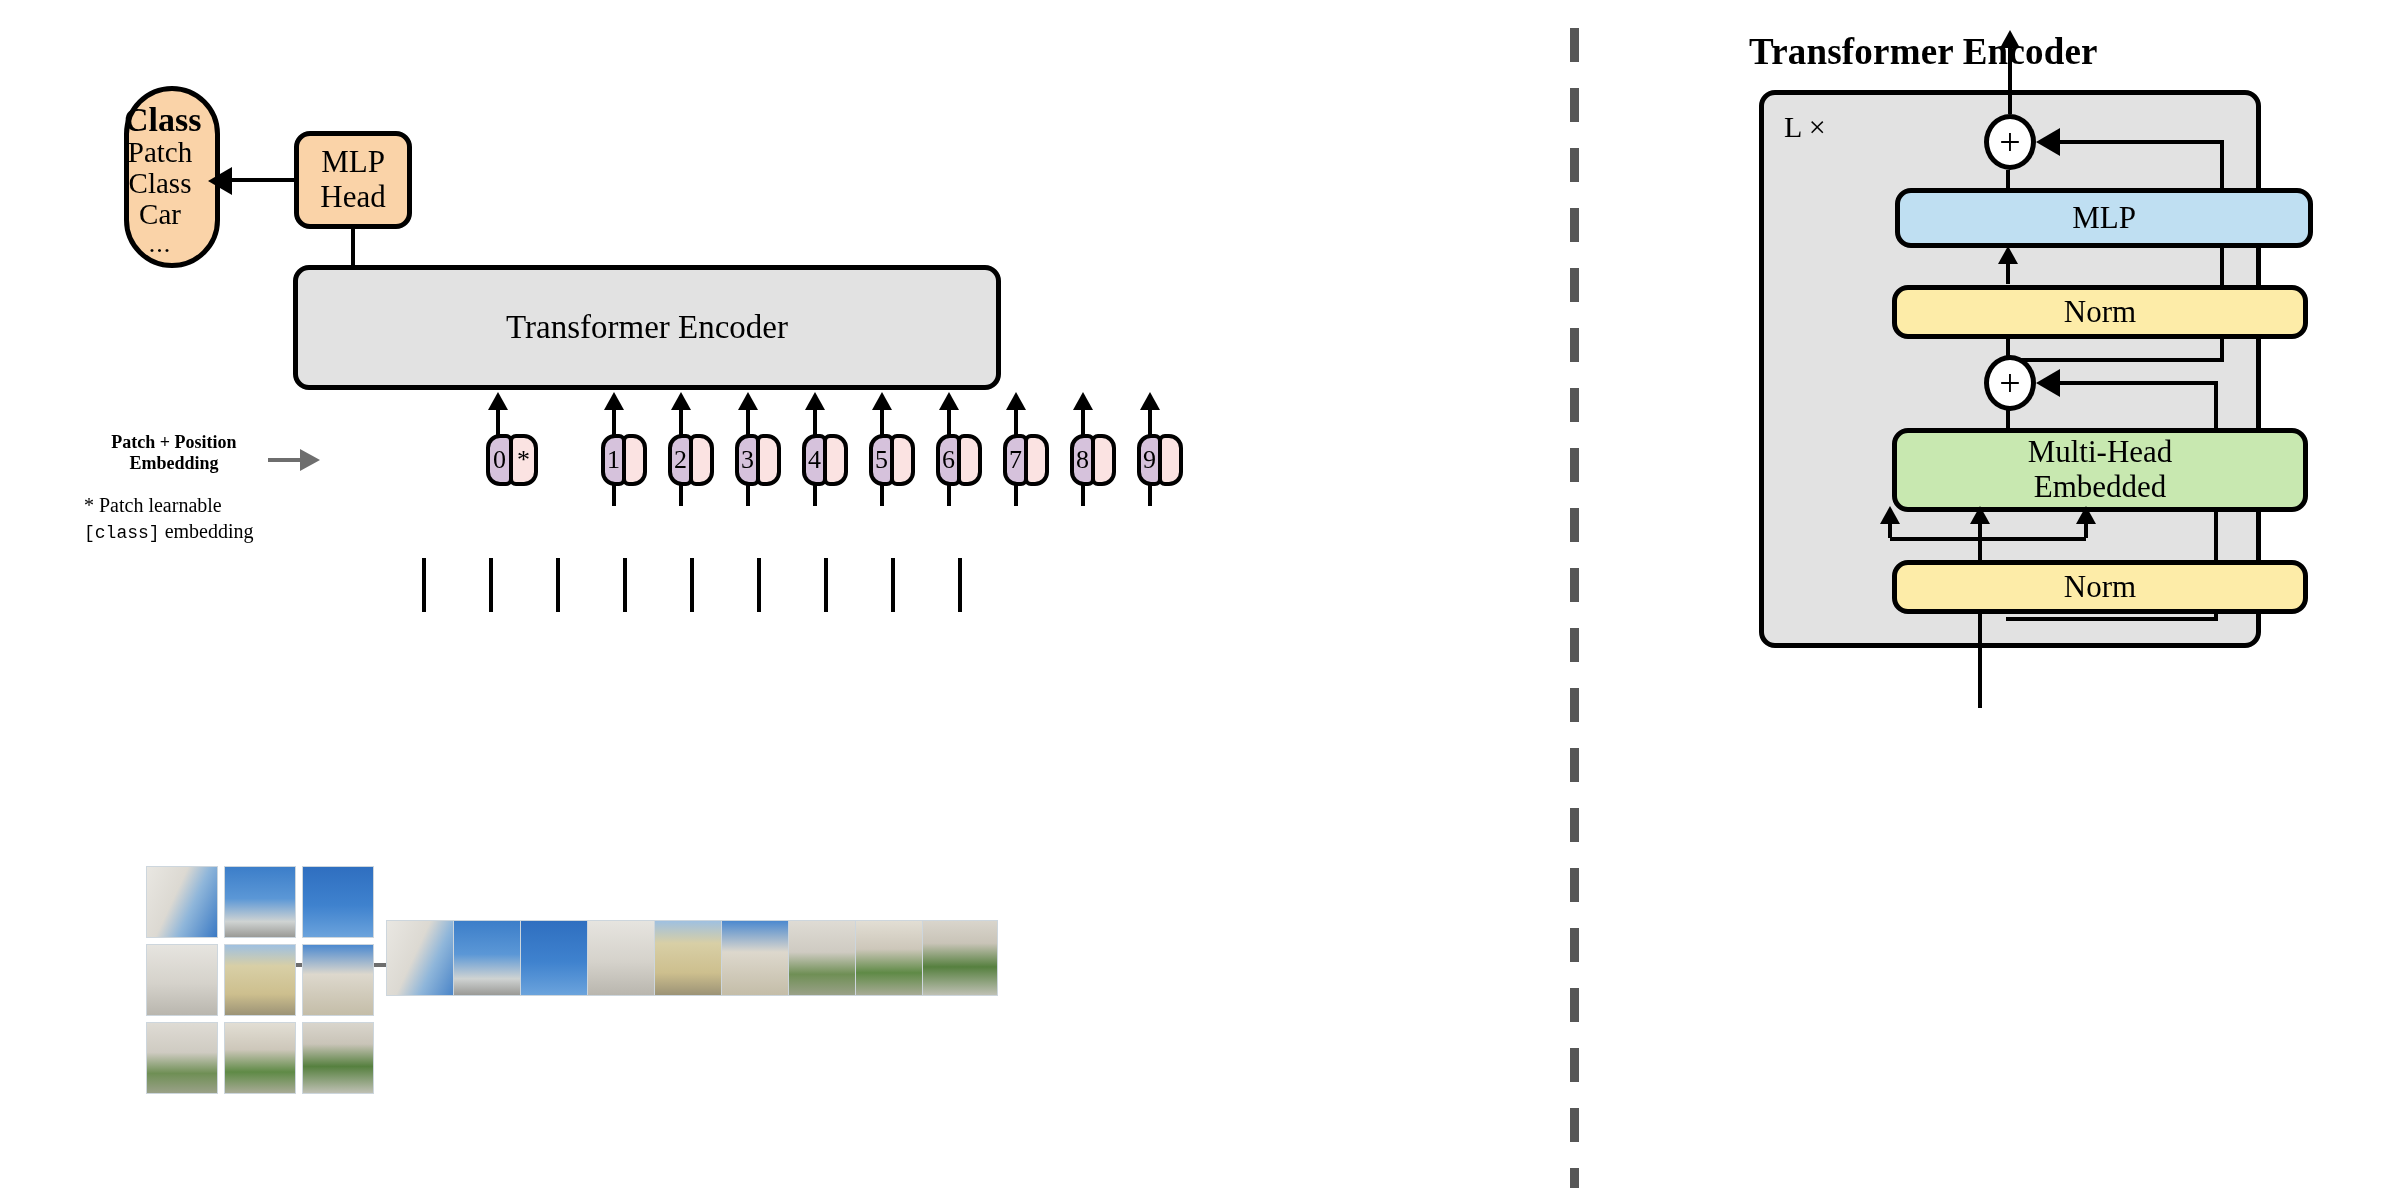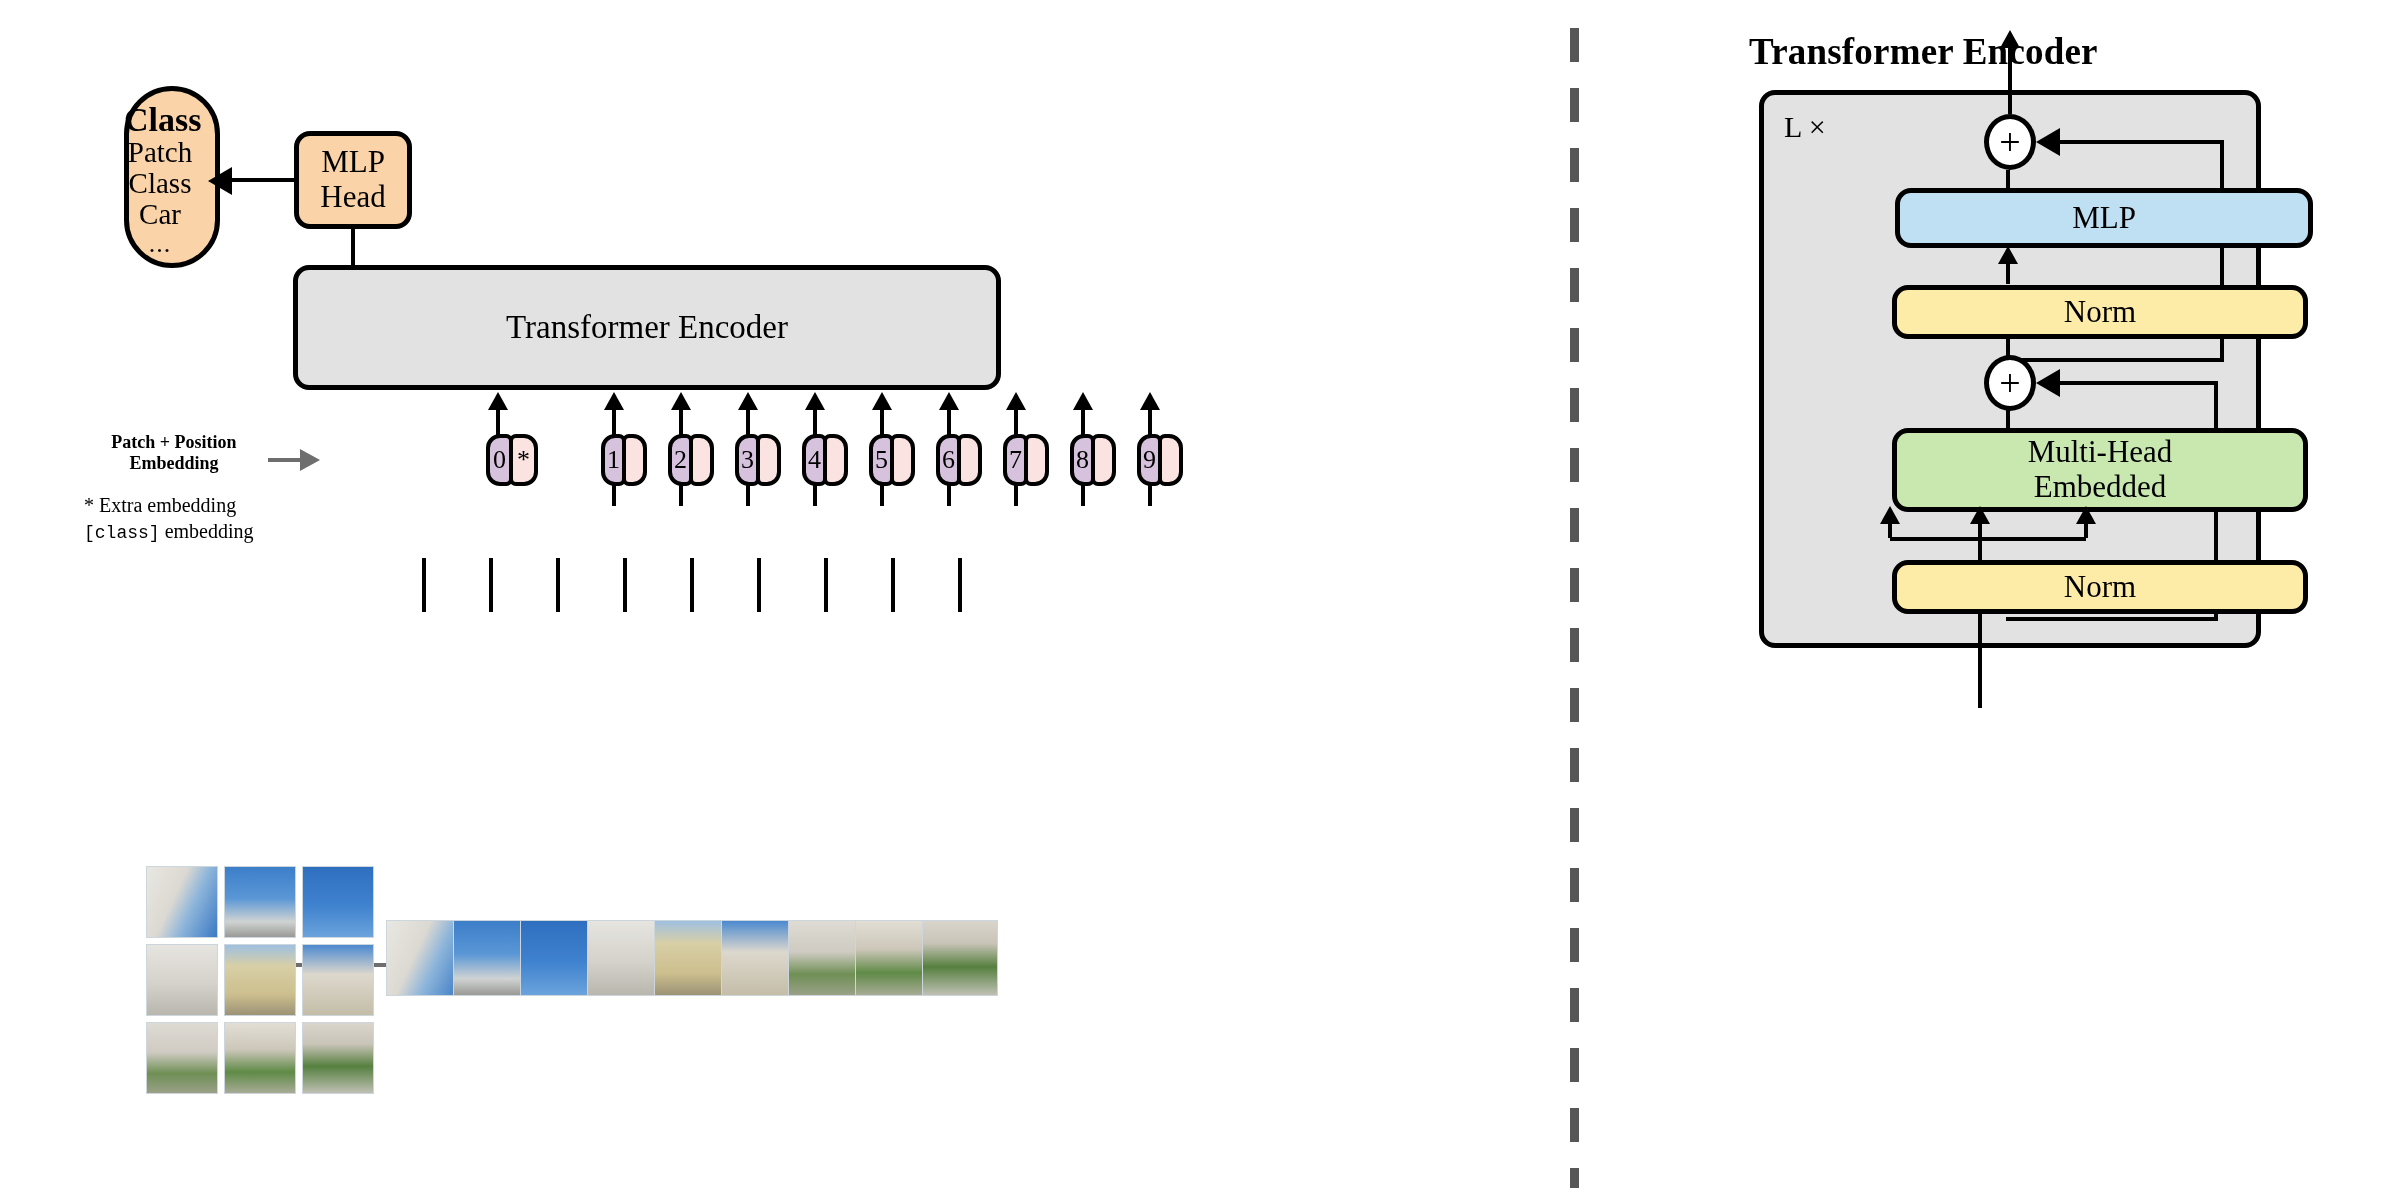--- a/index.html
+++ b/index.html
@@ -129,21 +129,21 @@
     <span>Transformer Encoder</span>
   </div>
 
 
   <div class="abs" id="pp-label">
     <div>Patch + Position</div>
     <div>Embedding</div>
   </div>
   <div class="abs" id="extra-label">
     <div><span>*</span>
-      <span>Extra embedding</span></div>
+      <span>Patch learnable</span></div>
     <div><span class="mono">[class]</span>
       <span>embedding</span></div>
   </div>
 
   <div class="grey-line" style="left:268px;top:458px;width:34px;"></div>
   <div class="arrow-right-grey" style="left:300px;top:449px;"></div>
 
   <div class="grey-line" style="left:262px;top:963px;width:316px;"></div>
   <div class="arrow-right-grey" style="left:576px;top:954px;"></div>
 

